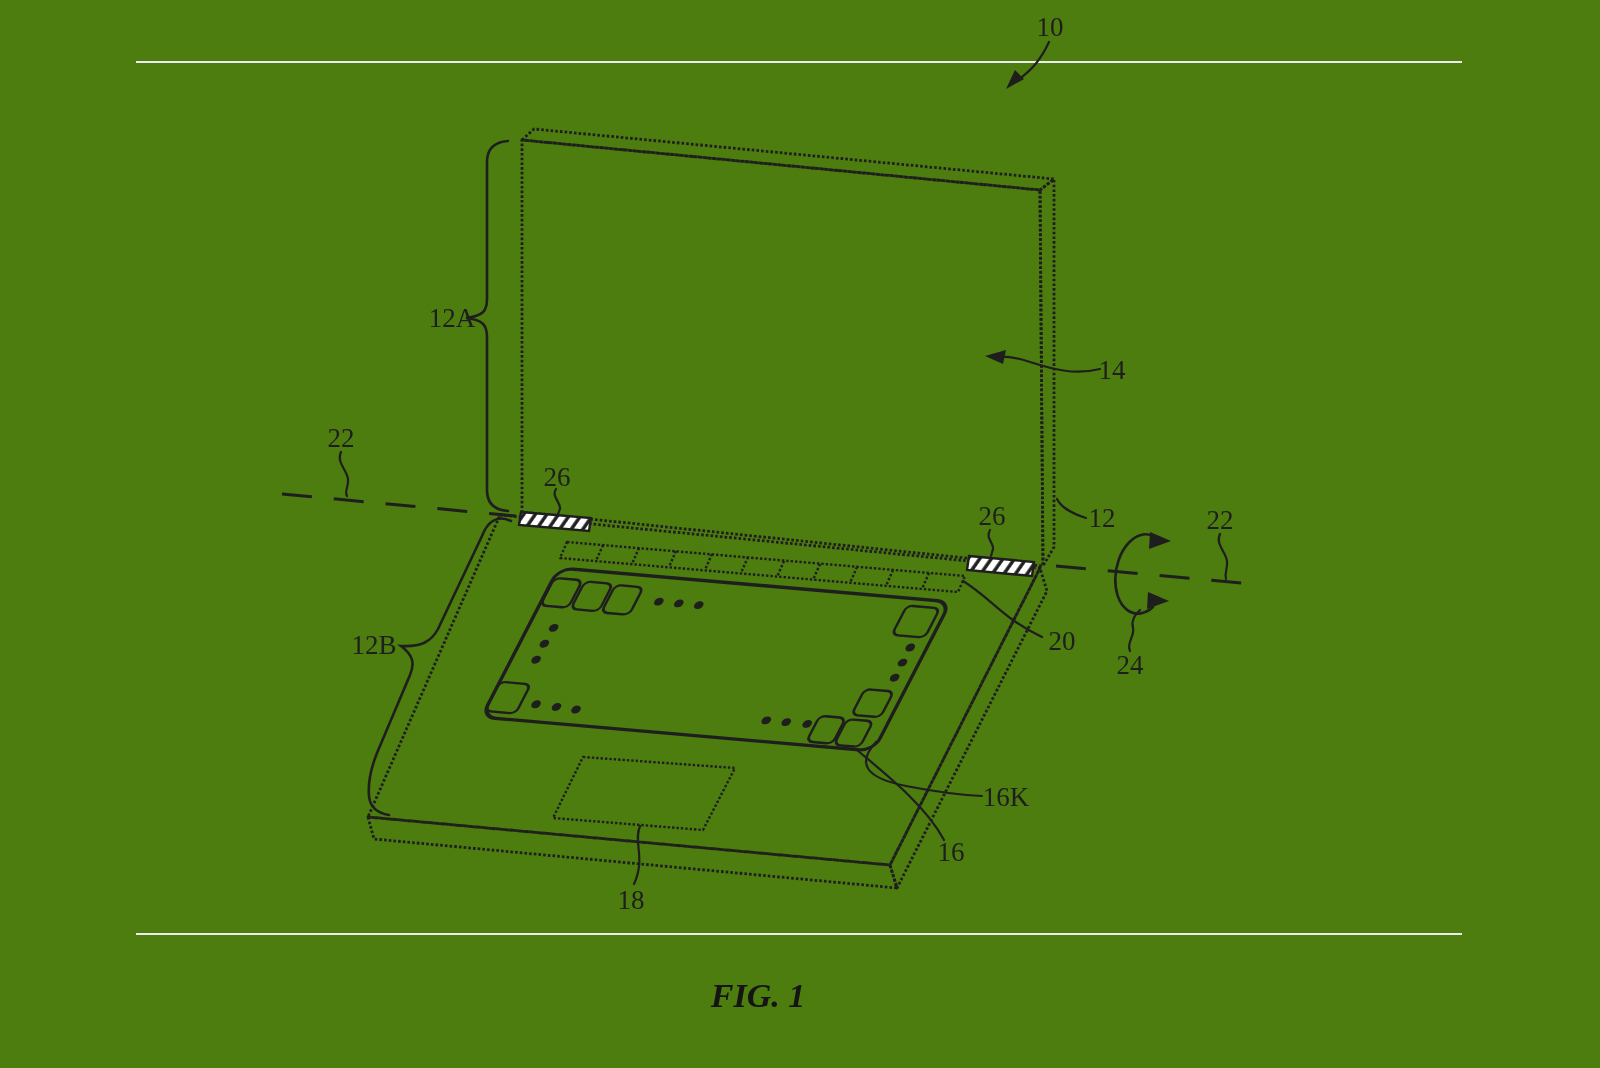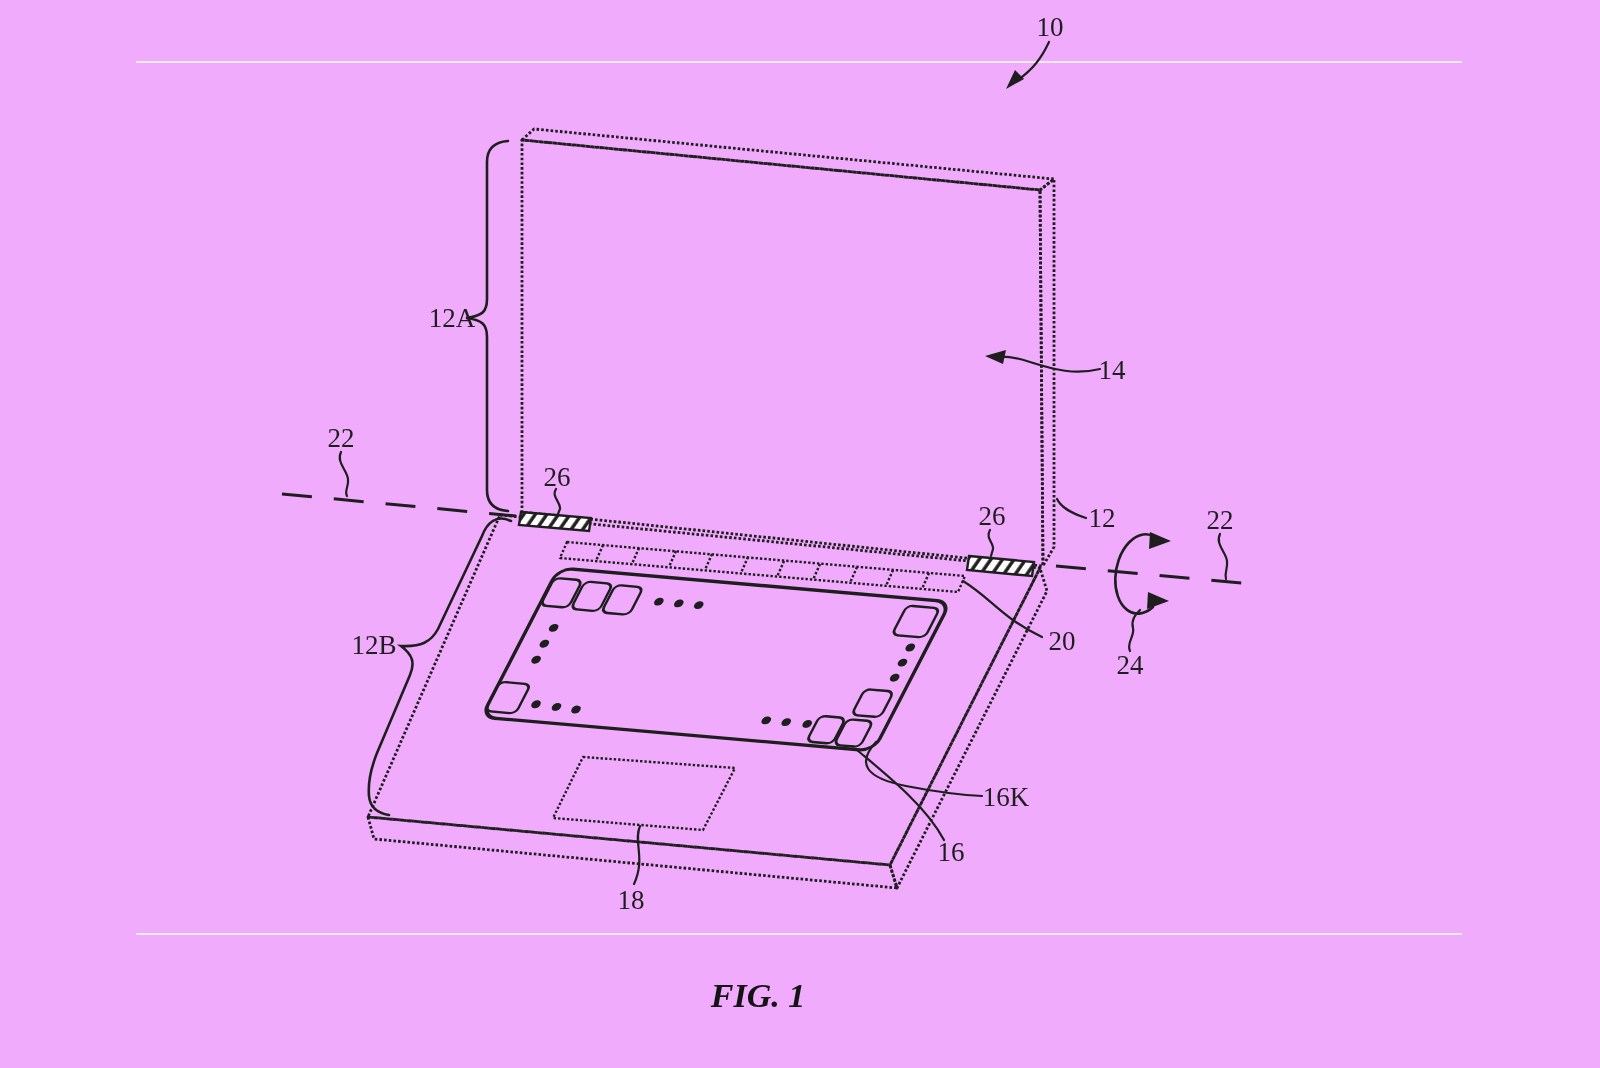--- a/index.html
+++ b/index.html
@@ -1,19 +1,19 @@
 <!DOCTYPE html>
 <html><head>
 <meta charset="utf-8">
 <style>
   html,body{margin:0;padding:0;background:#ffffff;}
   .stage{
     position:relative;
     width:1600px;height:1068px;
-    background:#f0abfc;
+    background:#4d7c0f;
     font-family:"Liberation Serif", serif;
     overflow:hidden;
   }
   svg{display:block;}
   .stipple{fill:none;stroke:#1e1e1e;stroke-width:2.8;stroke-dasharray:2.6 2.1;stroke-linejoin:round;}
   .stipple-thin{fill:none;stroke:#1e1e1e;stroke-width:2.4;stroke-dasharray:2.4 2;stroke-linejoin:round;}
   .solid{fill:none;stroke:#1e1e1e;stroke-linejoin:round;stroke-linecap:round;}
   .kb-outline{stroke-width:3.6;}
   .key{stroke-width:2.6;}
   .leader{fill:none;stroke:#1e1e1e;stroke-width:2.2;stroke-linecap:round;}

